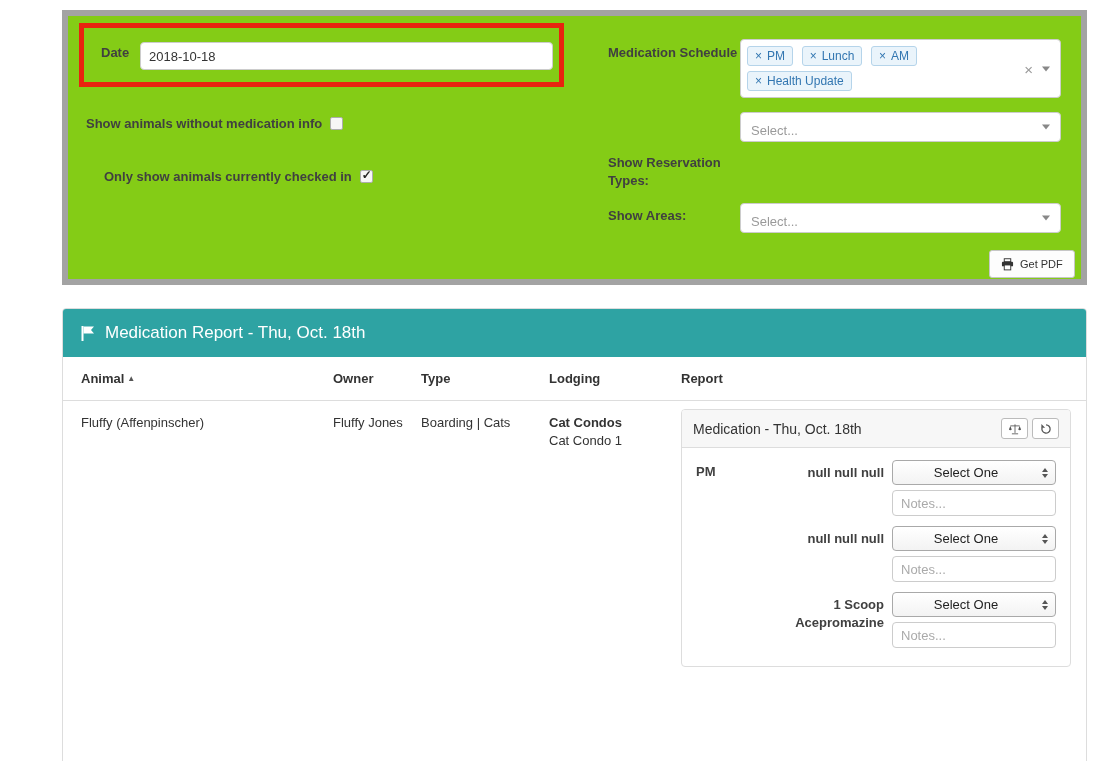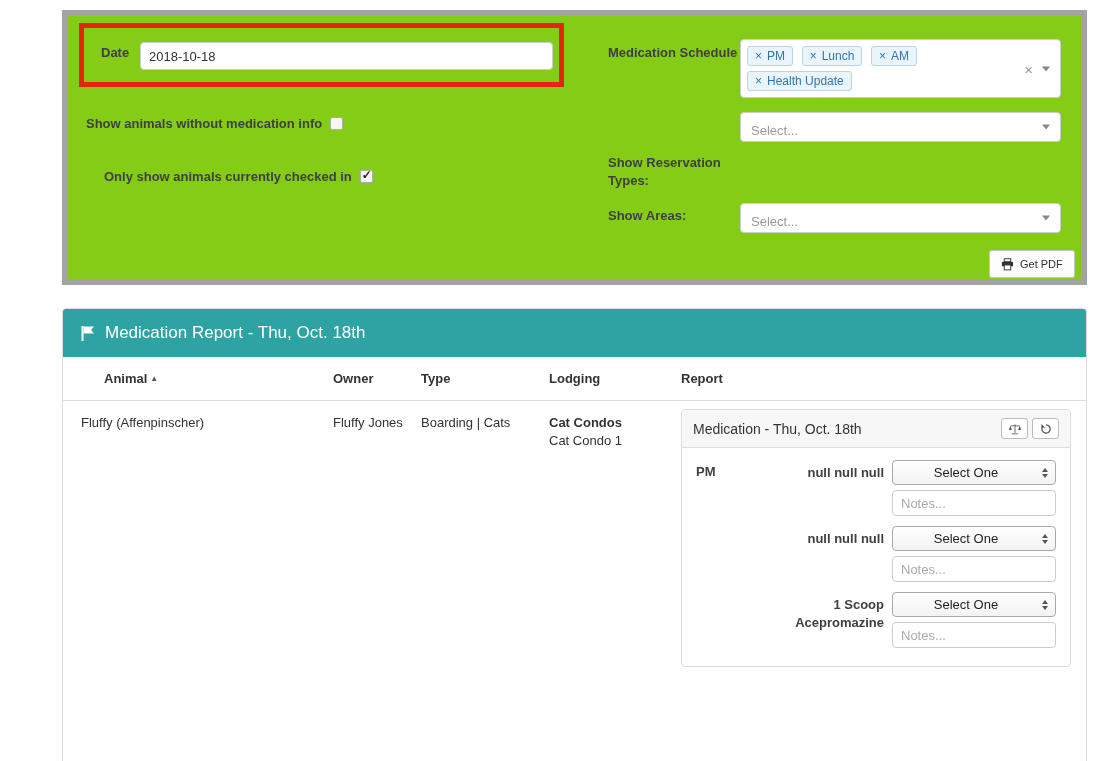--- a/index.html
+++ b/index.html
@@ -85,21 +85,21 @@
     position:absolute; left:62px; top:308px; width:1025px; height:460px;
     border:1px solid #ddd; border-radius:4px; background:#fff;
   }
   .report-header {
     height:48px; background:#2ea3a3; border-radius:3px 3px 0 0;
     display:flex; align-items:center; gap:10px; padding-left:17px;
     color:#fff; font-size:17px;
   }
   .thead { position:absolute; left:0; top:48px; width:100%; height:44px; border-bottom:1px solid #ddd; }
   .th { position:absolute; top:14px; font-weight:bold; color:#333; }
-  .th-animal { left:18px;margin-left:23px; }
+  .th-animal { left:18px; }
   .th-owner { left:270px; }
   .th-type { left:358px; }
   .th-lodging { left:486px; }
   .th-report { left:618px; }
   .sort-arrow { font-size:8px; color:#555; vertical-align:2px; margin-left:3px; }
 
   .trow { position:absolute; left:0; top:92px; width:100%; }
   .td { position:absolute; }
   .td-animal { left:18px; top:14px; }
   .td-owner { left:270px; top:14px; }

